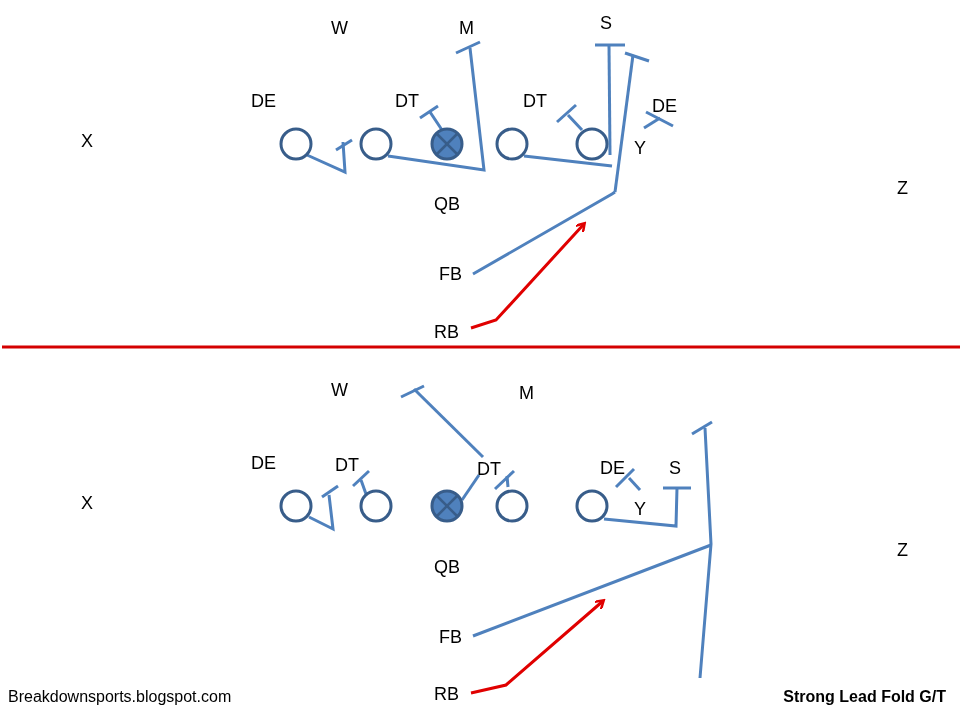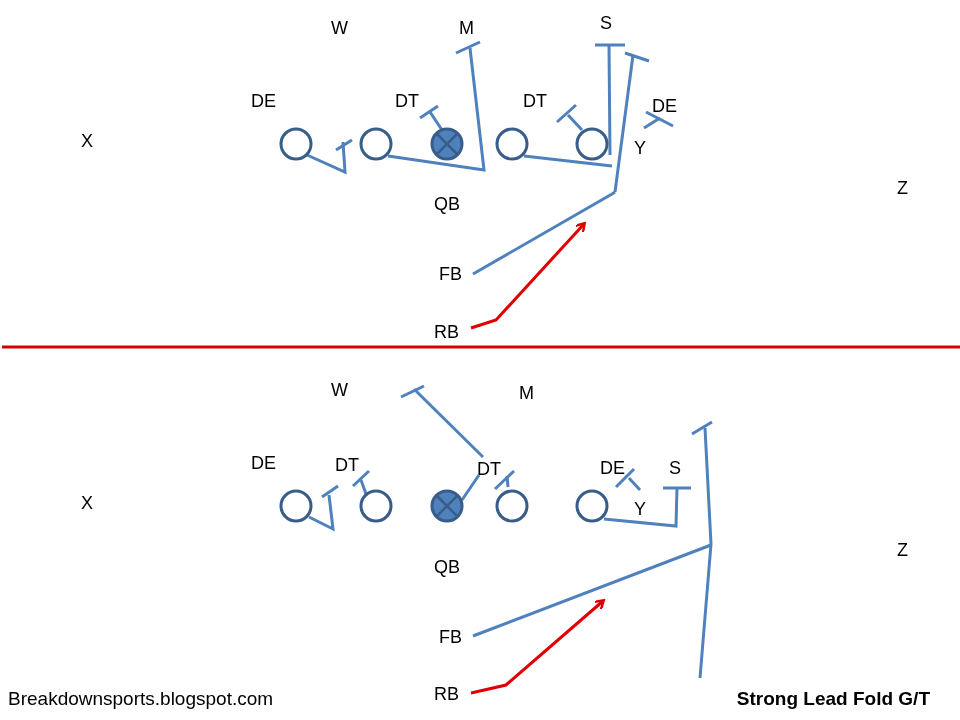--- a/index.html
+++ b/index.html
@@ -1,21 +1,21 @@
 <!DOCTYPE html>
 <html><head>
   <meta charset="utf-8">
   <style>
     html, body { margin: 0; padding: 0; background: #ffffff; }
     body { width: 960px; height: 720px; position: relative; overflow: hidden; font-family: "Liberation Sans", sans-serif; }
     #diagram { position: absolute; left: 0; top: 0; }
     .lbl { font-family: "Liberation Sans", sans-serif; font-size: 18px; fill: #000; }
-    .foot { position: absolute; font-family: "Liberation Sans", sans-serif; font-size: 19px; color: #000; }
+    .foot { position: absolute; font-family: "Liberation Sans", sans-serif; font-size: 16px; color: #000; }
     .foot-left { left: 8px; top: 688px; }
-    .foot-right { right: 30px; top: 688px; font-weight: bold; }
+    .foot-right { right: 14px; top: 688px; font-weight: bold; }
   </style>
 </head>
 <body>
 
 <svg id="diagram" width="960" height="720" viewBox="0 0 960 720" xmlns="http://www.w3.org/2000/svg">
   <defs>
     <marker id="arrowRed" markerWidth="10" markerHeight="10" refX="7" refY="5" orient="auto" markerUnits="userSpaceOnUse">
       <path d="M0,0 L8,5 L0,10" fill="none" stroke="#E00000" stroke-width="2.5"></path>
     </marker>
   </defs>

